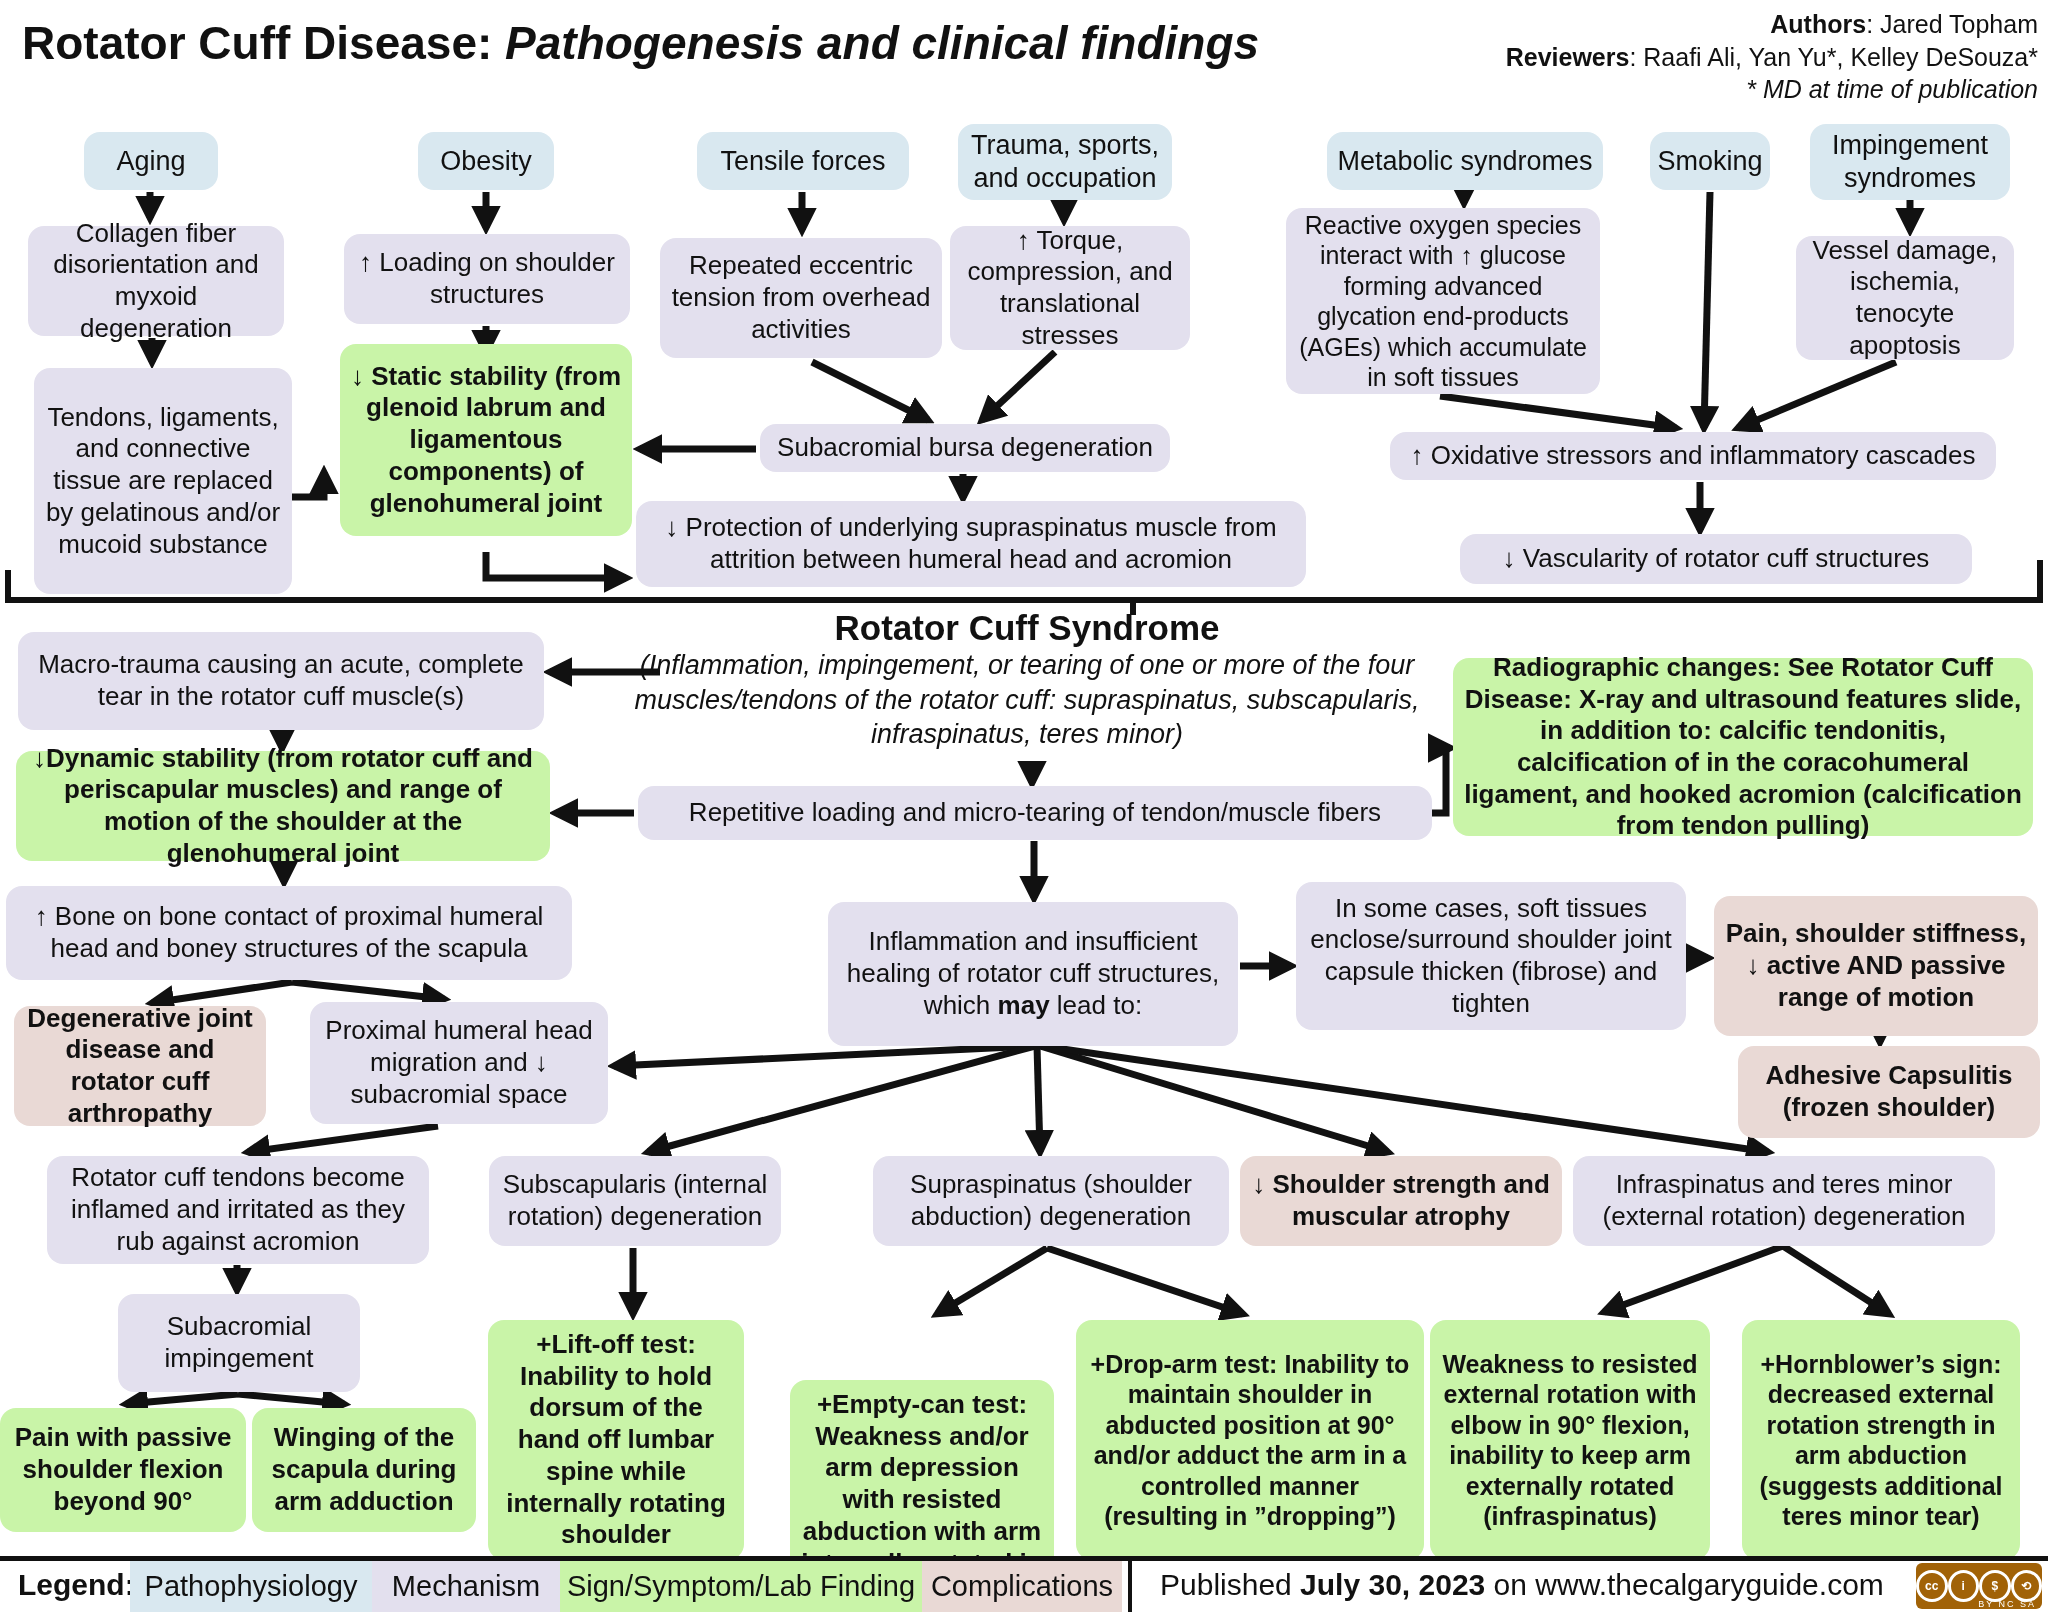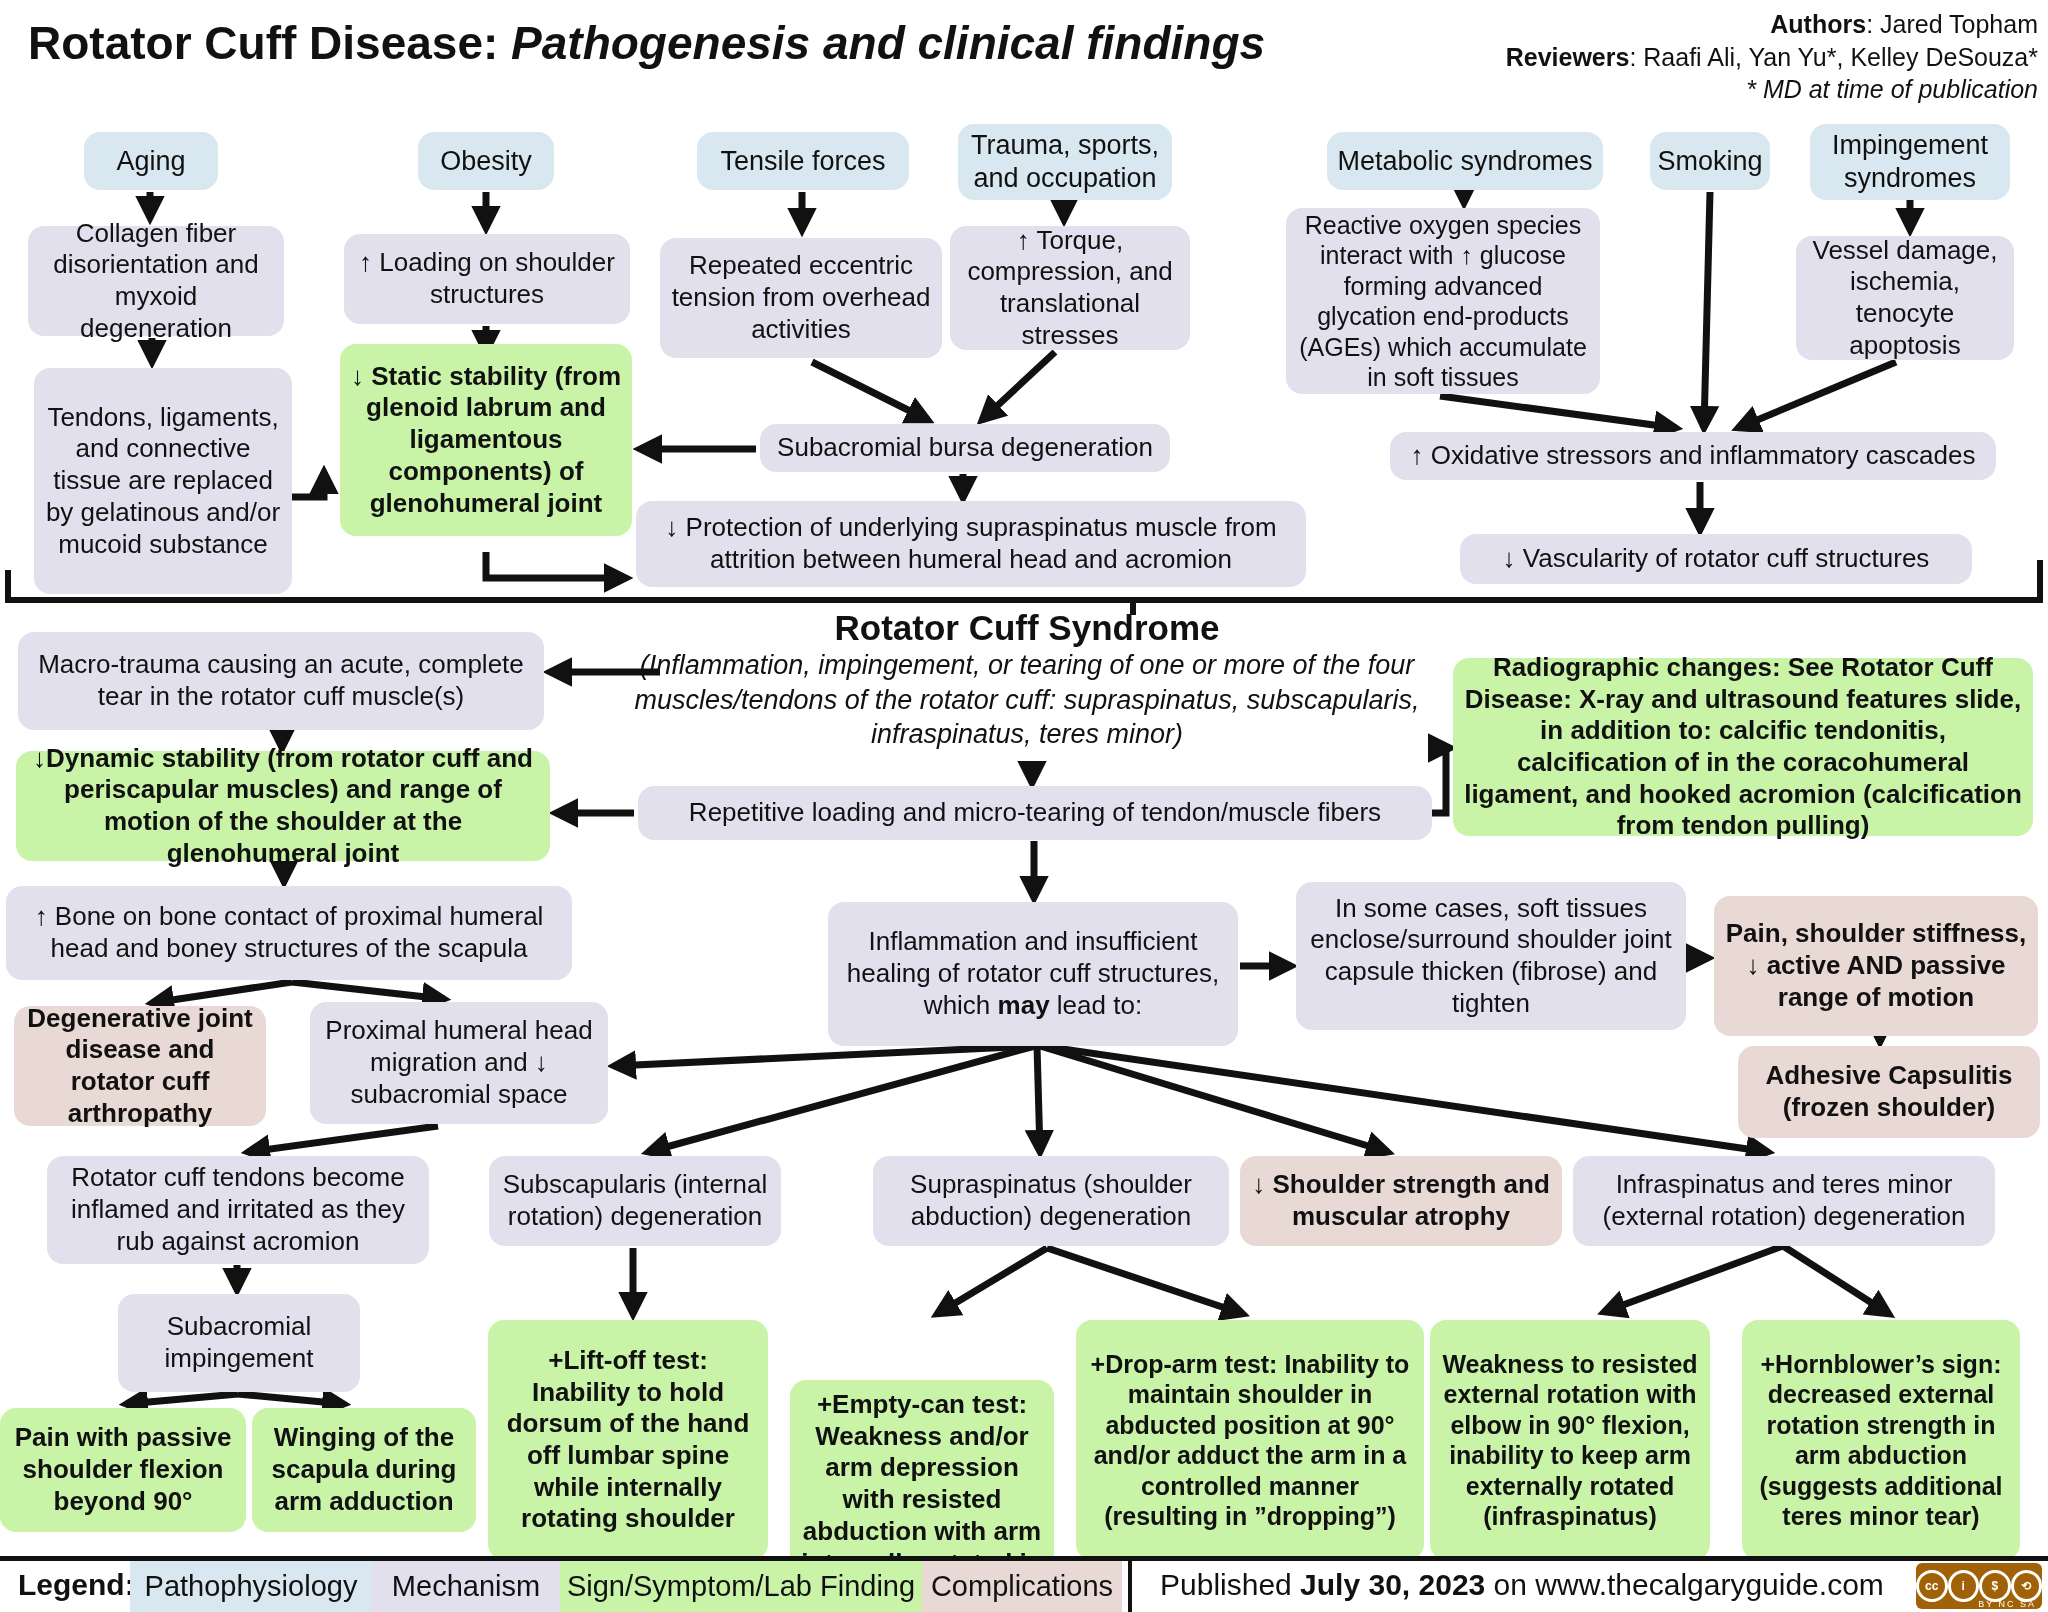--- a/index.html
+++ b/index.html
@@ -6,21 +6,21 @@
   #canvas{position:relative;width:2048px;height:1612px;background:#fff;overflow:hidden;
           font-family:"Liberation Sans",sans-serif;color:#111;}
   .box{position:absolute;display:flex;align-items:center;justify-content:center;text-align:center;
        border-radius:16px;padding:6px 10px;box-sizing:border-box;font-size:26px;line-height:1.22;color:#111;}
   .blue{background:#d9e8f0;}
   .lav{background:#e3e0ee;}
   .green{background:#c9f4a8;font-weight:700;}
   .pink{background:#e9d9d5;font-weight:700;}
   .fs25{font-size:25px;} .fs27{font-size:27px;}
   #arrows{position:absolute;left:0;top:0;width:2048px;height:1612px;}
-  .title{position:absolute;left:22px;top:16px;font-size:46px;font-weight:700;white-space:nowrap;margin-left:6px;}
+  .title{position:absolute;left:22px;top:16px;font-size:46px;font-weight:700;white-space:nowrap;}
   .title .sub{font-style:italic;}
   .credits{position:absolute;right:10px;top:8px;text-align:right;font-size:25px;line-height:1.3;}
   .credits b{font-weight:700;}
   .credits .foot{font-style:italic;}
   .rcs{position:absolute;left:552px;top:608px;width:950px;text-align:center;}
   .rcs .rcs-title{font-weight:700;font-size:35px;}
   .rcs .rcs-desc{font-style:italic;font-size:27px;line-height:1.28;}
   .legend-topline{position:absolute;left:0;top:1556px;width:2048px;height:5px;background:#111;}
   .legend-label{position:absolute;left:18px;top:1568px;font-size:30px;font-weight:700;}
   .lg{position:absolute;top:1561px;height:51px;display:flex;align-items:center;justify-content:center;
@@ -148,21 +148,21 @@
   <div class="box lav" style="left:47px;top:1156px;width:382px;height:108px">Rotator cuff tendons become inflamed and irritated as they rub against acromion</div>
   <div class="box lav" style="left:118px;top:1294px;width:242px;height:98px">Subacromial impingement</div>
   <div class="box green" style="left:0px;top:1408px;width:246px;height:124px">Pain with passive shoulder flexion beyond 90°</div>
   <div class="box green" style="left:252px;top:1408px;width:224px;height:124px">Winging of the scapula during arm adduction</div>
 
   <div class="box lav" style="left:489px;top:1156px;width:292px;height:90px">Subscapularis (internal rotation) degeneration</div>
   <div class="box lav" style="left:873px;top:1156px;width:356px;height:90px">Supraspinatus (shoulder abduction) degeneration</div>
   <div class="box pink" style="left:1240px;top:1156px;width:322px;height:90px">↓ Shoulder strength and muscular atrophy</div>
   <div class="box lav" style="left:1573px;top:1156px;width:422px;height:90px">Infraspinatus and teres minor (external rotation) degeneration</div>
 
-  <div class="box green" style="left:488px;top:1320px;width:280px;height:240px">+Lift-off test: Inability to hold dorsum of the hand off lumbar spine while internally rotating shoulder</div>
+  <div class="box green" style="left:488px;top:1320px;width:256px;height:240px">+Lift-off test: Inability to hold dorsum of the hand off lumbar spine while internally rotating shoulder</div>
   <div class="box green" style="left:790px;top:1380px;width:264px;height:240px">+Empty-can test: Weakness and/or arm depression with resisted abduction with arm internally rotated in 90°</div>
   <div class="box green fs25" style="left:1076px;top:1320px;width:348px;height:240px">+Drop-arm test: Inability to maintain shoulder in abducted position at 90° and/or adduct the arm in a controlled manner (resulting in ”dropping”)</div>
   <div class="box green fs25" style="left:1430px;top:1320px;width:280px;height:240px">Weakness to resisted external rotation with elbow in 90° flexion, inability to keep arm externally rotated (infraspinatus)</div>
   <div class="box green fs25" style="left:1742px;top:1320px;width:278px;height:240px">+Hornblower’s sign: decreased external rotation strength in arm abduction (suggests additional teres minor tear)</div>
 
   <div class="legend-topline"></div>
   <div class="legend-label">Legend:</div>
   <div class="lg blue" style="left:130px;width:242px;font-weight:400">Pathophysiology</div>
   <div class="lg lav" style="left:372px;width:188px;font-weight:400">Mechanism</div>
   <div class="lg green" style="left:560px;width:362px;font-weight:400">Sign/Symptom/Lab Finding</div>

